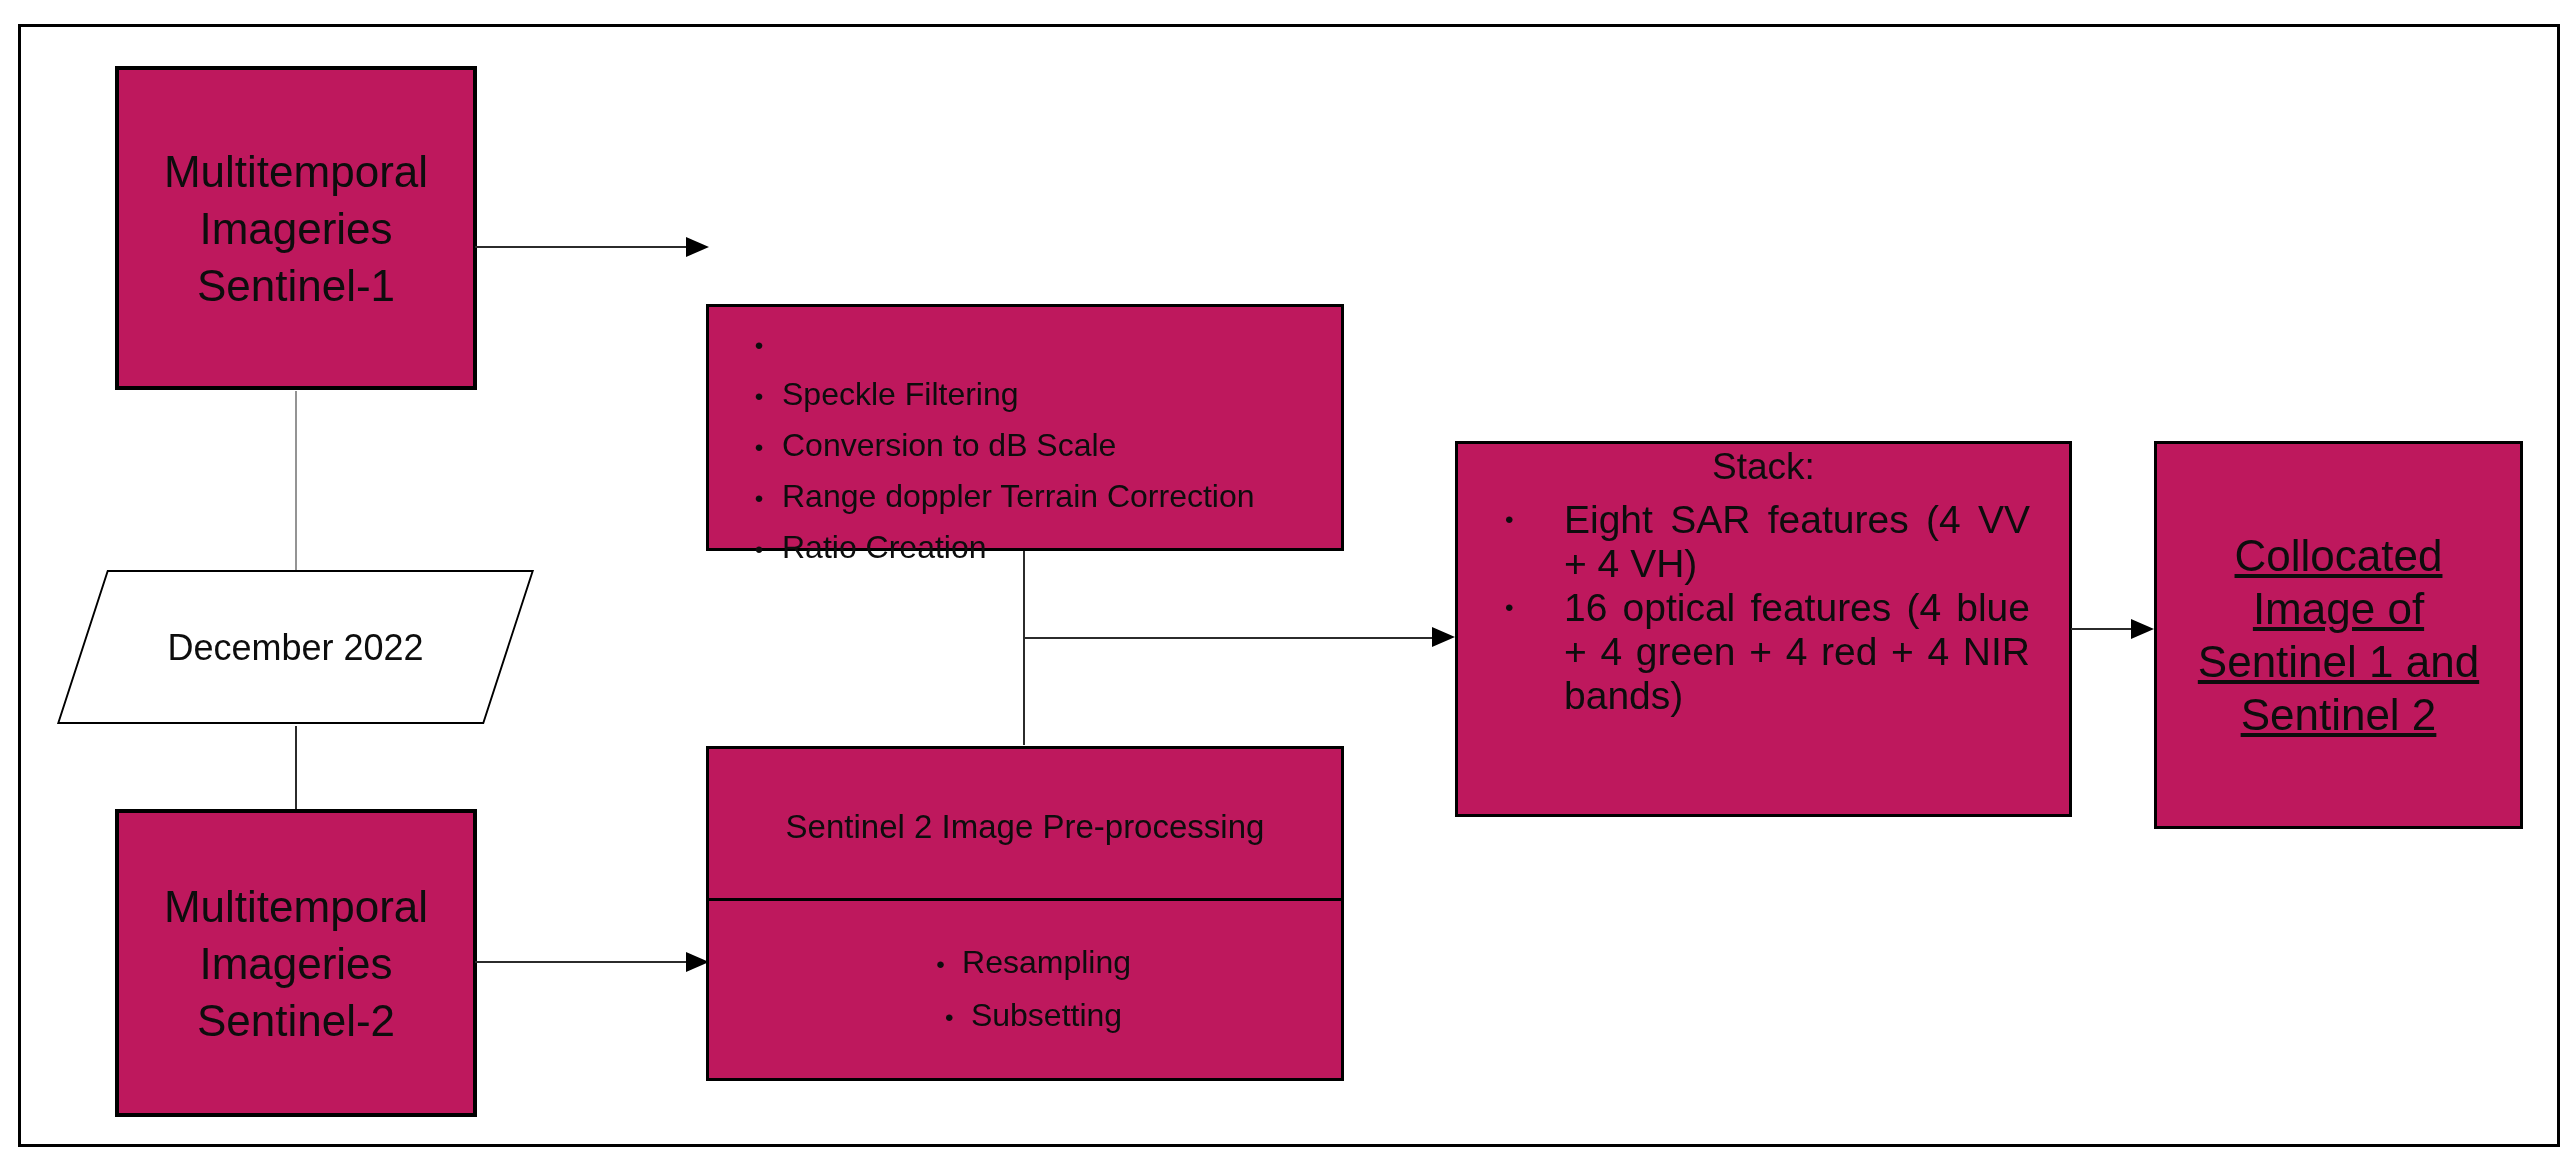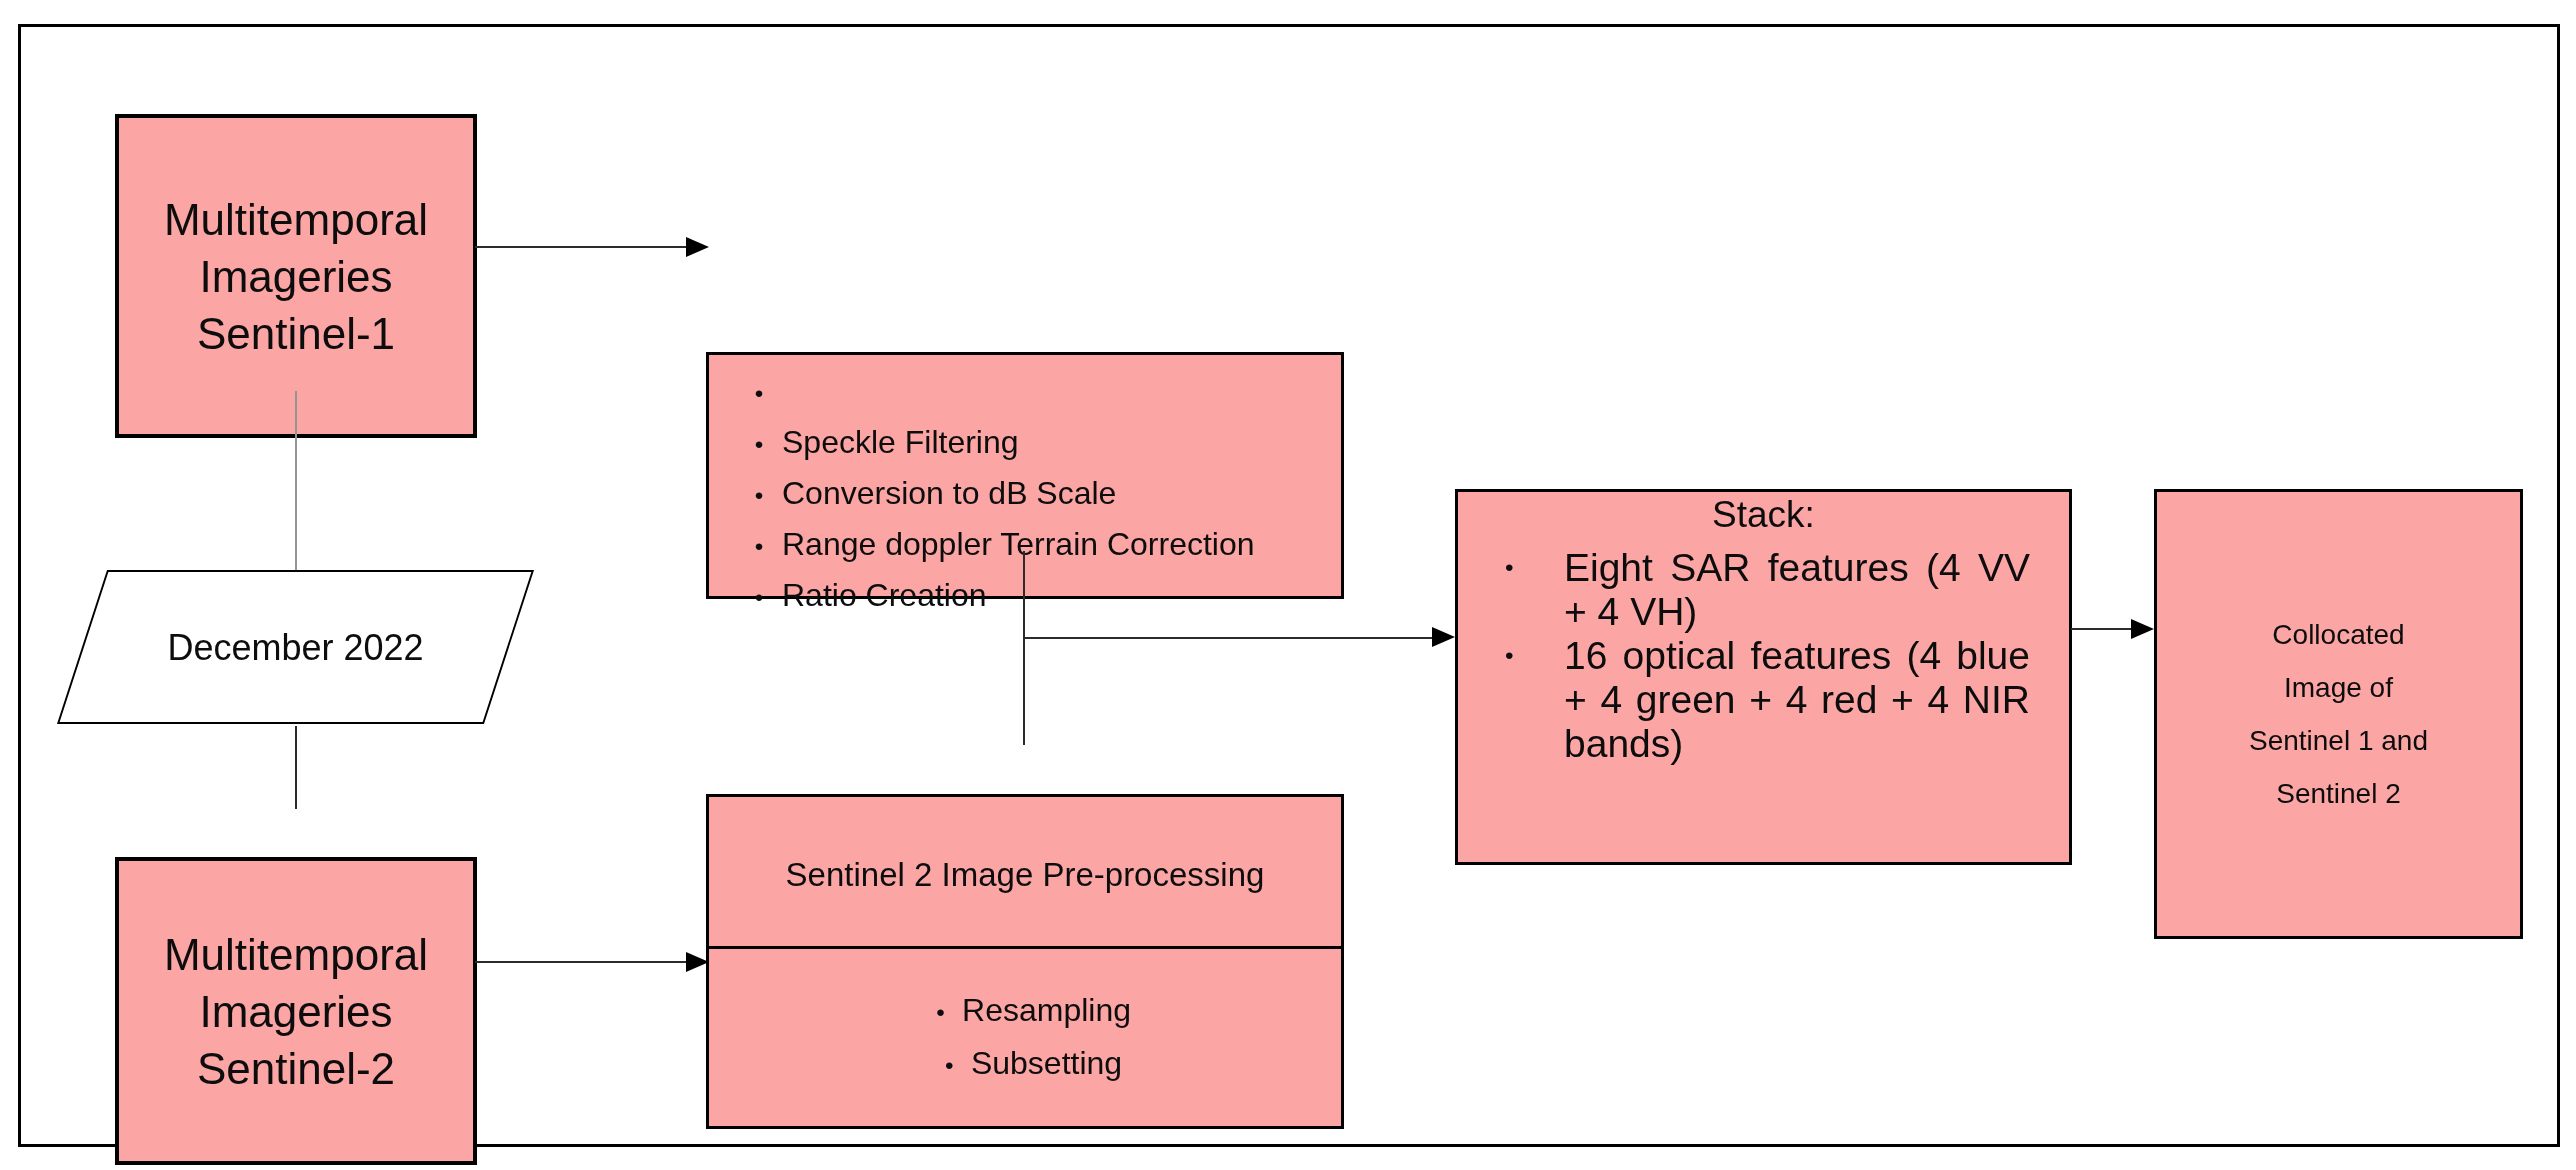--- a/index.html
+++ b/index.html
@@ -6,24 +6,23 @@
   html,body { background:#ffffff; }
   .canvas {
     position:relative; width:2576px; height:1171px; background:#ffffff;
     font-family:"Liberation Sans", sans-serif; color:#0d0d0d; overflow:hidden;
   }
   .frame {
     position:absolute; left:18px; top:24px; width:2542px; height:1123px;
     border:3.6px solid #000; background:transparent;
   }
   .node {
-    position:absolute; background:#fca5a5; border:4.3px solid #000;
+    position:absolute; background:#be185d; border:4.3px solid #000;
     display:flex; flex-direction:column; align-items:center; justify-content:center;
     text-align:center;
-    margin-top:48px;
   }
   
   .box-s1-input  { left:115px; top:66px;  width:362px; height:324px; font-size:44px; line-height:57px; }
   .box-s2-input  { left:115px; top:809px; width:362px; height:308px; font-size:44px; line-height:57px; }
   
   .para-wrap {
     position:absolute; left:82px; top:570px; width:427px; height:154px;
     border:2.9px solid #000; background:#fff; transform:skewX(-18deg);
   }
   .para-text {
@@ -44,22 +43,22 @@
   .center-list li { display:flex; align-items:baseline; justify-content:center; font-size:32px; line-height:50px; }
   .center-list .bullet { width:43px; flex:0 0 43px; text-align:center; font-size:24.4px; }
   
   .box-stack { left:1455px; top:441px; width:617px; height:376px; border-width:3.6px;
                justify-content:flex-start; padding-top:1px; }
   .stack-title { font-size:37px; line-height:44px; width:100%; text-align:center; }
   .stack-list { list-style:none; margin-top:8.6px; width:100%; padding:0 39px 0 34px; }
   .stack-list li { display:flex; align-items:flex-start; }
   .stack-list .bullet { width:72px; flex:0 0 72px; text-align:left; padding-left:13px; font-size:24.4px; line-height:44px; }
   .stack-list .stack-text { flex:1 1 auto; font-size:39px; line-height:44px; text-align:justify; text-justify:inter-word; }
-  .box-collocated { left:2154px; top:441px; width:369px; height:450px; border-width:3.6px;
-                    font-size:28px; line-height:53px; }
+  .box-collocated { left:2154px; top:441px; width:369px; height:388px; border-width:3.6px;
+                    font-size:44px; line-height:53px;text-decoration:underline; }
   
   .hline { position:absolute; height:2.2px; background:#2b2b2b; }
   .vline { position:absolute; width:2.2px;  background:#2b2b2b; }
   .vline.light { background:#949494; }
   .arrowhead {
     position:absolute; width:0; height:0;
     border-top:10px solid transparent; border-bottom:10px solid transparent;
     border-left:23px solid #000;
   }
 </style>

